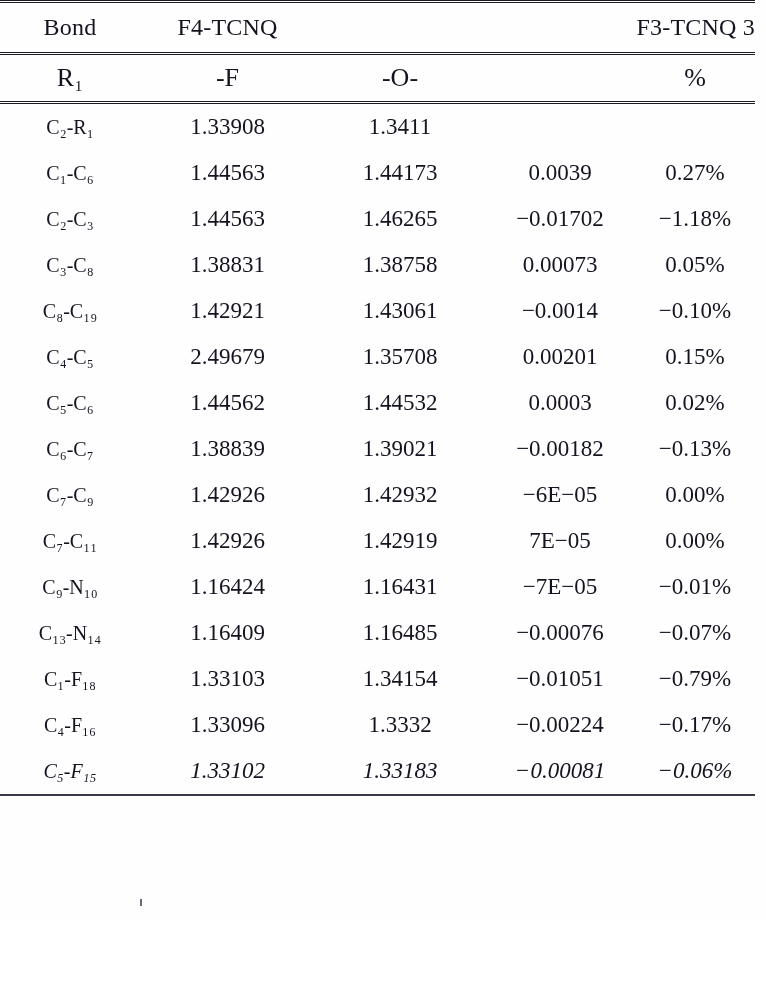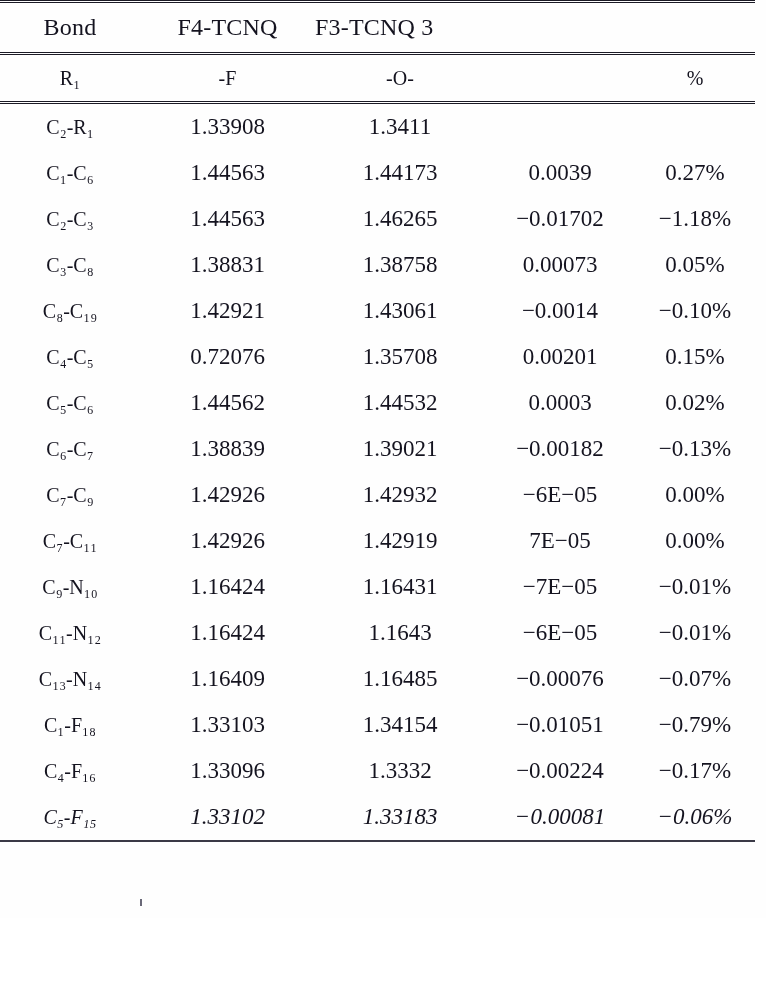--- a/index.html
+++ b/index.html
@@ -54,30 +54,30 @@
     font-weight: normal;
     white-space: nowrap;
   }
   .hdr-main th {
     height: 49px;
     font-size: 24px;
     letter-spacing: 0.2px;
   }
   .hdr-sub th {
     height: 46px;
-    font-size: 20px;
+    font-size: 26px;
   }
   tbody td {
     height: 46px;
     font-size: 23px;
   }
   td.bond-cell { font-size: 20px; }
   
   th.group-head {
-    text-align: left;
+    text-align: right;
   }
   
   .tick {
     position: absolute;
     left: 140px;
     width: 2px;
     height: 7px;
     background: #6a6978;
     bottom: 12px;
   }
@@ -139,21 +139,21 @@
         </tr>
         <tr>
           <td class="bond-cell">C₈-C₁₉</td>
           <td>1.42921</td>
           <td>1.43061</td>
           <td>−0.0014</td>
           <td>−0.10%</td>
         </tr>
         <tr>
           <td class="bond-cell">C₄-C₅</td>
-          <td>0.72076</td>
+          <td>2.49679</td>
           <td>1.35708</td>
           <td>0.00201</td>
           <td>0.15%</td>
         </tr>
         <tr>
           <td class="bond-cell">C₅-C₆</td>
           <td>1.44562</td>
           <td>1.44532</td>
           <td>0.0003</td>
           <td>0.02%</td>
@@ -177,27 +177,20 @@
           <td>1.42926</td>
           <td>1.42919</td>
           <td>7E−05</td>
           <td>0.00%</td>
         </tr>
         <tr>
           <td class="bond-cell">C₉-N₁₀</td>
           <td>1.16424</td>
           <td>1.16431</td>
           <td>−7E−05</td>
-          <td>−0.01%</td>
-        </tr>
-        <tr>
-          <td class="bond-cell">C₁₁-N₁₂</td>
-          <td>1.16424</td>
-          <td>1.1643</td>
-          <td>−6E−05</td>
           <td>−0.01%</td>
         </tr>
         <tr>
           <td class="bond-cell">C₁₃-N₁₄</td>
           <td>1.16409</td>
           <td>1.16485</td>
           <td>−0.00076</td>
           <td>−0.07%</td>
         </tr>
         <tr>

